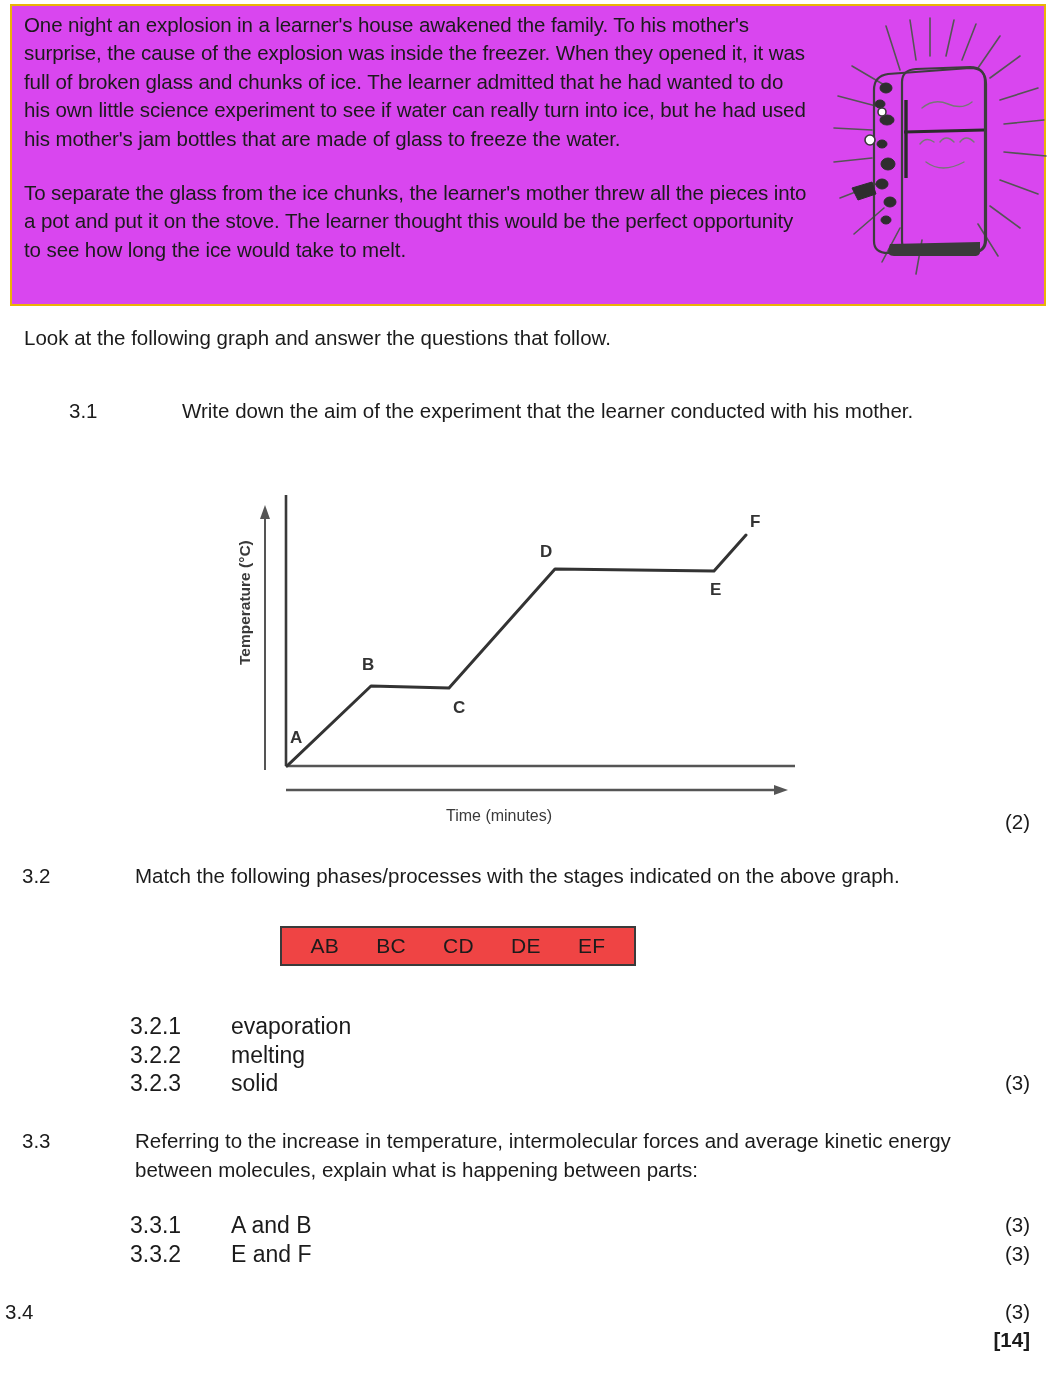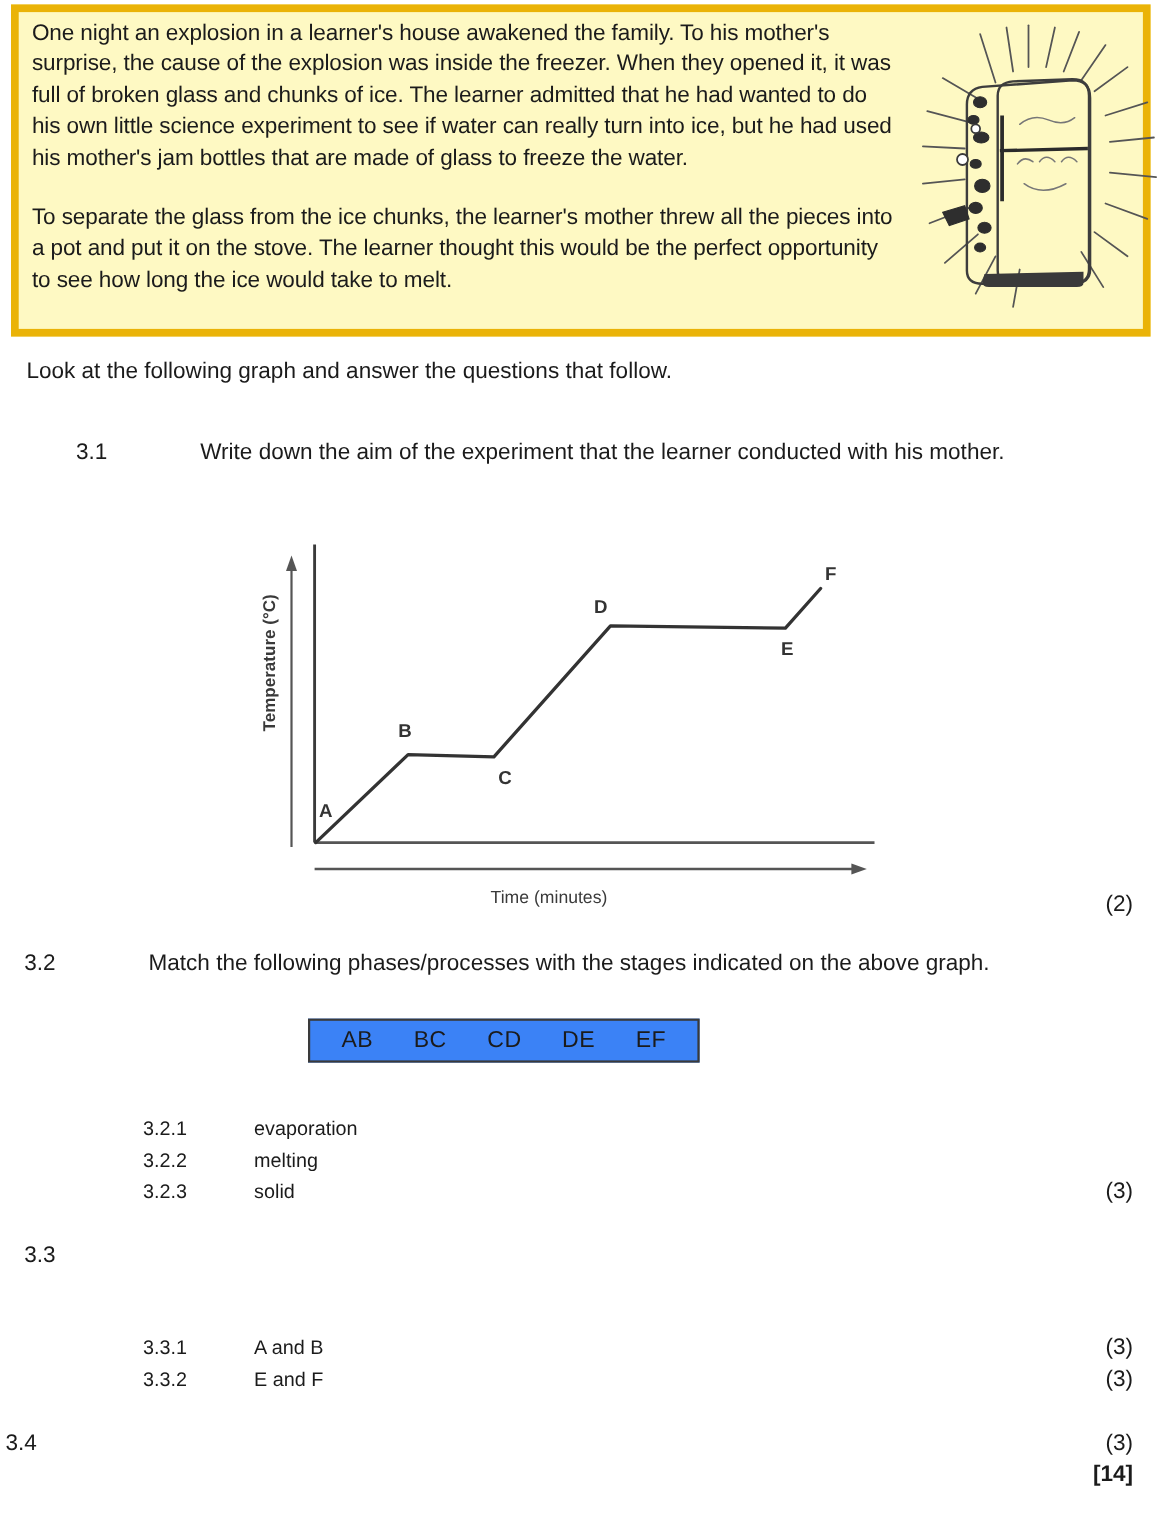--- a/index.html
+++ b/index.html
@@ -17,23 +17,23 @@
     overflow: hidden;
   }
 
   
   .scenario-box {
     position: absolute;
     left: 10px;
     top: 4px;
     width: 1036px;
     height: 302px;
-    border: 7px solid #eab308;
+    border: 2px solid #eab308;
     box-sizing: border-box;
-    background: #fef9c3;
+    background: #d946ef;
   }
   .scenario-text {
     position: absolute;
     left: 12px;
     top: 5px;
     width: 790px;
     font-size: 20.5px;
     line-height: 28.4px;
     letter-spacing: -0.1px;
   }
@@ -114,35 +114,35 @@
     left: 280px;
     top: 926px;
     width: 356px;
     height: 40px;
     border: 2px solid #3a3a3a;
     box-sizing: border-box;
     display: flex;
     align-items: center;
     justify-content: space-around;
     padding: 0 10px;
-    background: #3b82f6;
+    background: #ef4444;
   }
   .stage-box span {
     font-size: 21px;
     letter-spacing: 0.4px;
   }
 
   .sublist {
     position: absolute;
     left: 130px;
     top: 1012px;
   }
   .sublist .sub-row {
     display: flex;
-    font-size: 18px;
+    font-size: 23px;
     line-height: 28.5px;
   }
   .sublist .sub-num { width: 101px; flex: 0 0 auto; }
 
   
   #q33 { left: 22px; top: 1127px; width: 960px; }
   #q33 .q-num { width: 113px; }
   #q33 .q-body { width: 830px; }
 
   #sublist33 { left: 130px; top: 1211px; }
@@ -293,20 +293,21 @@
   <div class="sub-row">
     <div class="sub-num">3.2.3</div>
     <div>solid</div>
   </div>
 </div>
 
 <div class="marks" style="left:930px; top:1069px; width:100px;">(3)</div>
 
 <div class="q-row" id="q33">
   <div class="q-num">3.3</div>
+  <div class="q-body">Referring to the increase in temperature, intermolecular forces and average kinetic energy between molecules, explain what is happening between parts:</div>
 </div>
 
 <div class="sublist" id="sublist33">
   <div class="sub-row">
     <div class="sub-num">3.3.1</div>
     <div>A and B</div>
   </div>
   <div class="sub-row">
     <div class="sub-num">3.3.2</div>
     <div>E and F</div>

